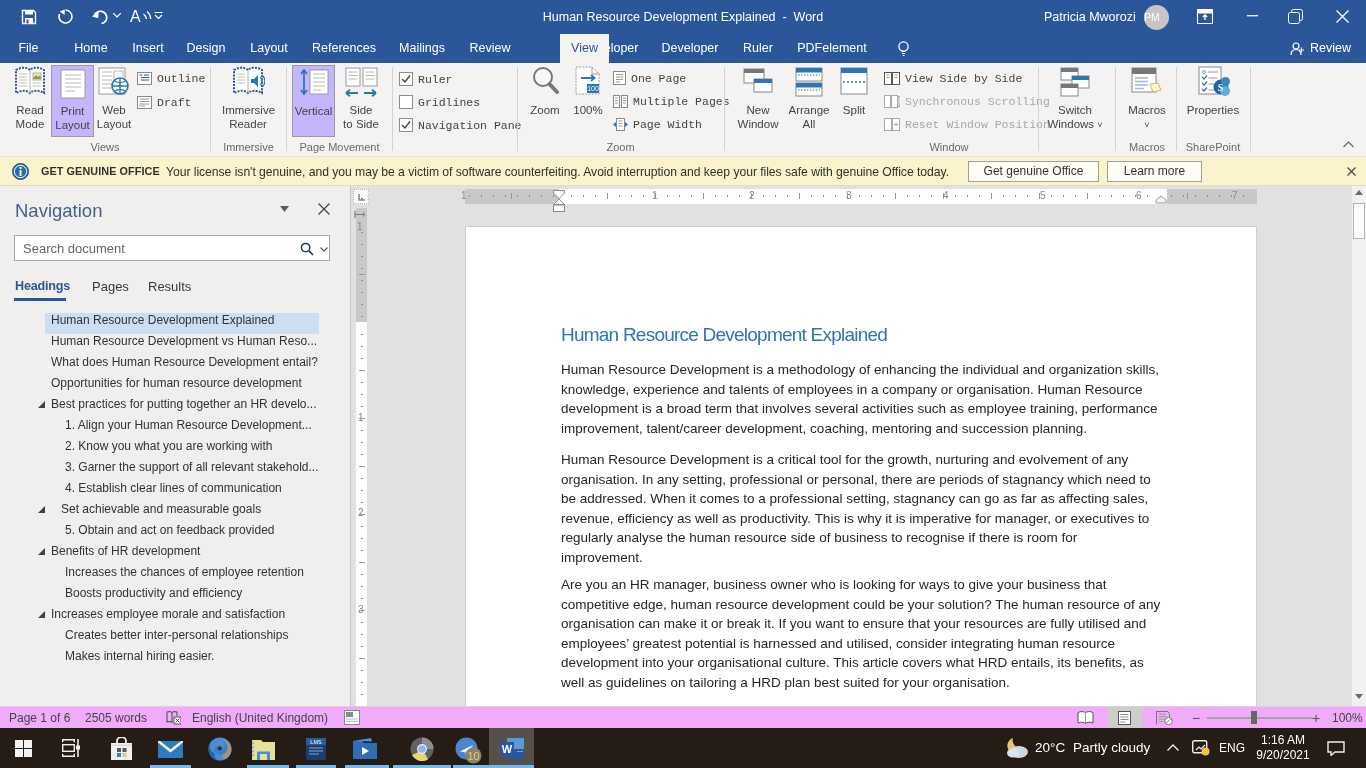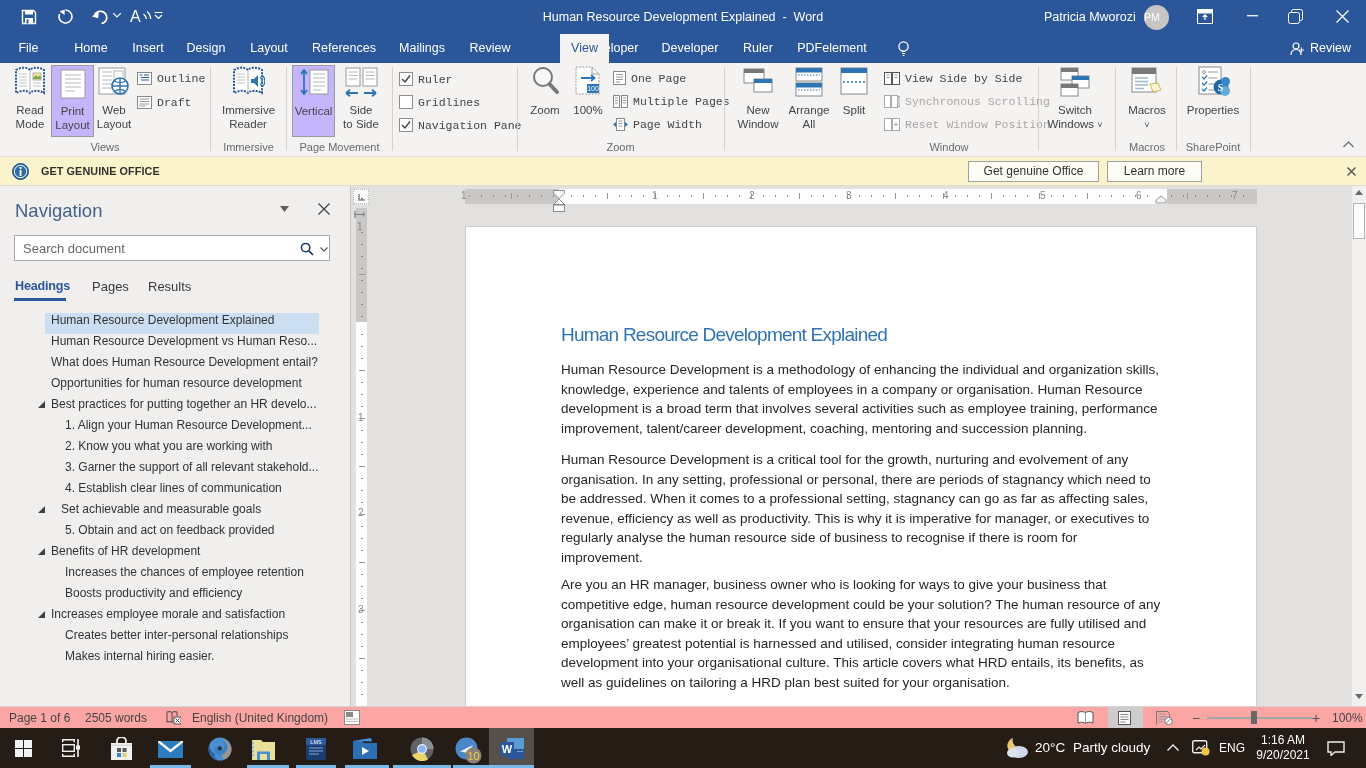--- a/index.html
+++ b/index.html
@@ -41,21 +41,21 @@
   .htick-dots { position:absolute; top:9px; height:2px;
     background:repeating-linear-gradient(to right, #8f8d8b 0 1.4px, transparent 1.4px 12px); }
   .htick-half { position:absolute; top:7px; height:6px;
     background:repeating-linear-gradient(to right, #9a9896 0 1px, transparent 1px 48px); }
   .vtick-dots { position:absolute; left:10px; width:2px;
     background:repeating-linear-gradient(to bottom, #8f8d8b 0 1.4px, transparent 1.4px 12px); }
   .vtick-half { position:absolute; left:8px; width:6px;
     background:repeating-linear-gradient(to bottom, #9a9896 0 1px, transparent 1px 48px); }
 
   
-  #statusbar { left:0; top:706px; width:1366px; height:22px; background:#fca5a5; border-top:1px solid #d6d4d2; font-size:12px; color:#444; }
+  #statusbar { left:0; top:706px; width:1366px; height:22px; background:#f0abfc; border-top:1px solid #d6d4d2; font-size:12px; color:#444; }
 
   
   #taskbar { left:0; top:728px; width:1366px; height:40px; background:#251c16; color:#fff; }
 </style>
 </head>
 <body>
 <div id="stage">
   <div class="abs" id="titlebar">
 
     <svg class="abs" style="left:21px;top:9px" width="16" height="16" viewBox="0 0 16 16">
@@ -359,20 +359,21 @@
       </svg>
   </div>
   <div class="abs" id="msgbar">
     <svg class="abs" style="left:12px;top:6px" width="17" height="17" viewBox="0 0 17 17">
       <circle cx="8.5" cy="8.5" r="8" fill="#2c6da6" stroke="#1c5284"></circle>
       <circle cx="8.5" cy="8.5" r="6.2" fill="none" stroke="#fff" stroke-width="1"></circle>
       <rect x="7.6" y="7" width="1.9" height="6" fill="#fff"></rect>
         <rect x="7.6" y="4" width="1.9" height="2" fill="#fff"></rect>
     </svg>
     <div class="abs" style="left:41px;top:8px;font-weight:bold;font-size:10.8px;color:#323130;letter-spacing:0.1px">GET GENUINE OFFICE</div>
+    <div class="abs" style="left:166px;top:8px;font-size:12.2px;letter-spacing:-0.05px;color:#323130">Your license isn't genuine, and you may be a victim of software counterfeiting. Avoid interruption and keep your files safe with genuine Office today.</div>
     <div class="msgbtn" style="left:968px;width:131px">Get genuine Office</div>
     <div class="msgbtn" style="left:1107px;width:95px">Learn more</div>
     <svg class="abs" style="left:1347px;top:10px" width="9" height="9" viewBox="0 0 9 9">
         <path d="M0.5 0.5 L8.5 8.5 M8.5 0.5 L0.5 8.5" stroke="#444" stroke-width="1.1"></path>
       </svg>
   </div>
   <div class="abs" id="navpane">
     <div class="abs" style="left:15px;top:14px;font-size:18.5px;color:#44618e">Navigation</div>
     <svg class="abs" style="left:280px;top:20px" width="9" height="6" viewBox="0 0 9 6">
         <path d="M0 0 h9 L4.5 6 z" fill="#605e5c"></path>

